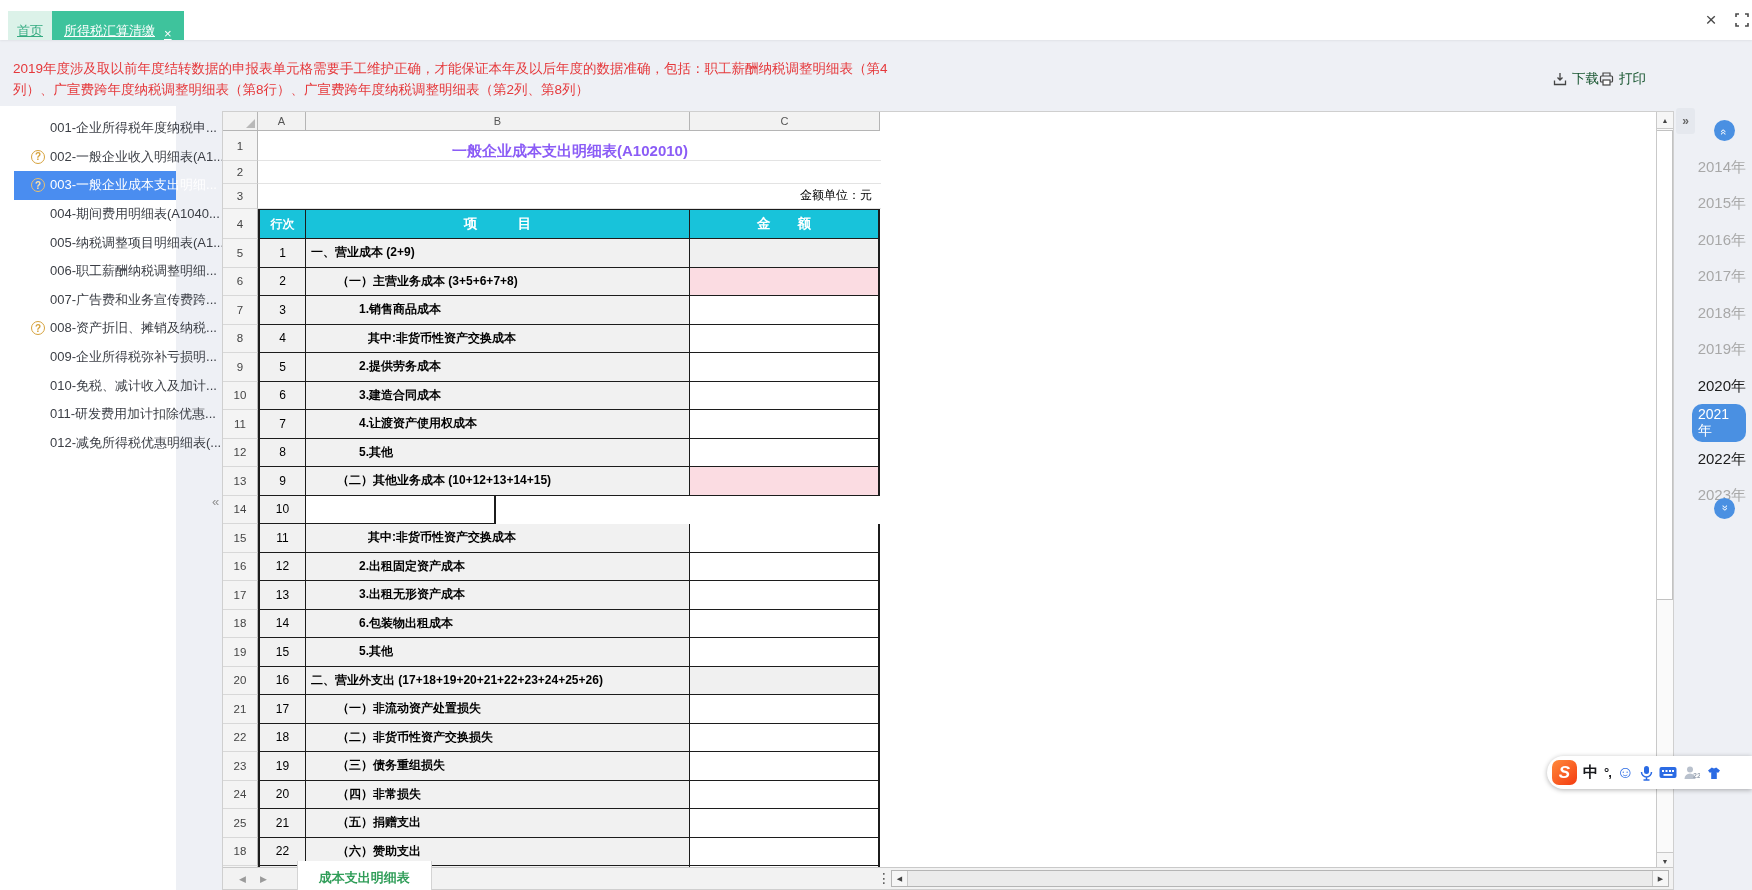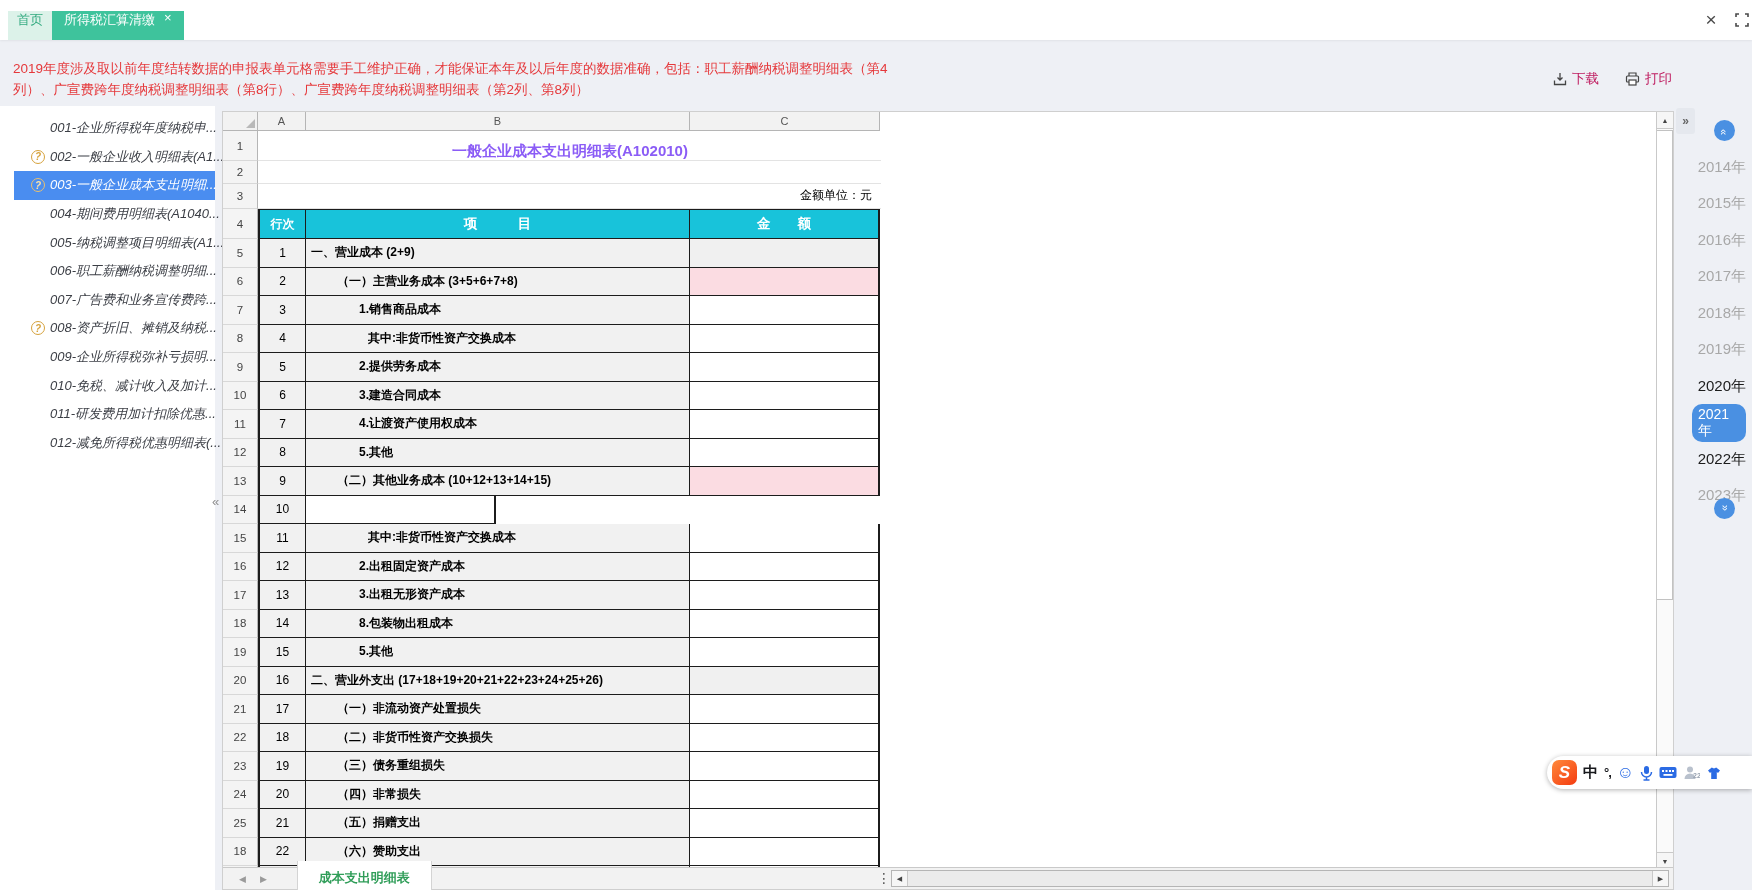--- a/index.html
+++ b/index.html
@@ -2,39 +2,39 @@
 <html><head>
 <meta charset="utf-8">
 <style>
   * { box-sizing: border-box; margin: 0; padding: 0; }
   html,body { width:1752px; height:890px; overflow:hidden;
     font-family:"Liberation Sans","DejaVu Sans",sans-serif; background:#eef0f5; }
 
   
   .topbar { position:absolute; left:0; top:0; width:1752px; height:40px; background:#fff;
     box-shadow:0 1px 2px rgba(0,0,0,.06); z-index:5; }
-  .tab { position:absolute; bottom:0; height:29px; display:flex; align-items:flex-start;
-    font-size:13px; padding:0 12px; cursor:pointer; }
+  .tab { position:absolute; bottom:0; height:29px; display:flex; align-items:flex-end;
+    font-size:13px; padding:0 12px; cursor:pointer;text-decoration:underline; }
   .tab-home { left:8px; background:#dcf2e9; color:#35ab81; padding:0 9px; }
   .tab-active { left:52px; background:#3ec39c; color:#fff; gap:9px; }
   .tab-active .tclose { font-size:13px; line-height:1; }
   .winbtn { position:absolute; top:9px; width:22px; height:22px; display:flex; align-items:center;
     justify-content:center; color:#4a4a4a; cursor:pointer; }
   .win-close { left:1700px; font-size:19px; }
   .win-fs { left:1731px; }
 
   
   .notice { position:absolute; left:13px; top:58px; width:1380px; color:#e5383b;
     font-size:13.5px; line-height:21px; }
-  .actions { position:absolute; left:1553px; top:70px; display:flex; gap:26px;
-    font-size:13.5px; color:#be185d; }
+  .actions { position:absolute; left:1553px; top:70px; display:flex; 
+    font-size:13.5px; color:#14532d; }
   .action { display:flex; align-items:center; gap:5px; cursor:pointer; }
 
   
-  .sidebar { position:absolute; left:0; top:106px; width:215px; bottom:0; background:#fff;font-style:italic; }
+  .sidebar { position:absolute; left:0; top:106px; width:176px; bottom:0; background:#fff; }
   .side-list { padding-top:8px; }
   .side-item { position:relative; height:28.6px; display:flex; align-items:center;
     padding-left:50px; font-size:13px; color:#3b3e45; cursor:pointer; white-space:nowrap; }
   .side-item .qicon { position:absolute; left:31px; top:7px; width:14px; height:14px;
     border-radius:50%; border:1px solid #d6a23c; color:#d6a23c; font-size:10px;
     display:flex; align-items:center; justify-content:center; font-weight:bold; }
   .side-item.selected { background:#4a8df0; color:#fff; margin-left:14px; padding-left:36px; }
   .side-item.selected .qicon { left:17px; border-color:#e8c070; color:#ffe3a6; }
   .collapse-handle { position:absolute; left:209px; top:488px; width:13px; height:26px;
     color:#8f8f8f; font-size:13px; display:flex; align-items:center; justify-content:center;
@@ -322,21 +322,21 @@
         </div>
         <div class="grow body-row">
           <div class="c-num">17</div>
           <div class="cell c-line">13</div>
           <div class="cell c-item ind2">3.出租无形资产成本</div>
           <div class="cell c-amt white"></div>
         </div>
         <div class="grow body-row">
           <div class="c-num">18</div>
           <div class="cell c-line">14</div>
-          <div class="cell c-item ind2">8.包装物出租成本</div>
+          <div class="cell c-item ind2">6.包装物出租成本</div>
           <div class="cell c-amt white"></div>
         </div>
         <div class="grow body-row">
           <div class="c-num">19</div>
           <div class="cell c-line">15</div>
           <div class="cell c-item ind2">5.其他</div>
           <div class="cell c-amt white"></div>
         </div>
         <div class="grow body-row">
           <div class="c-num">20</div>

